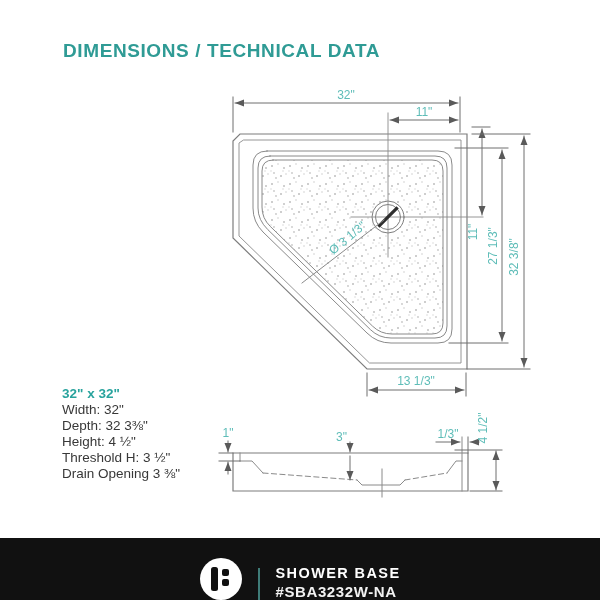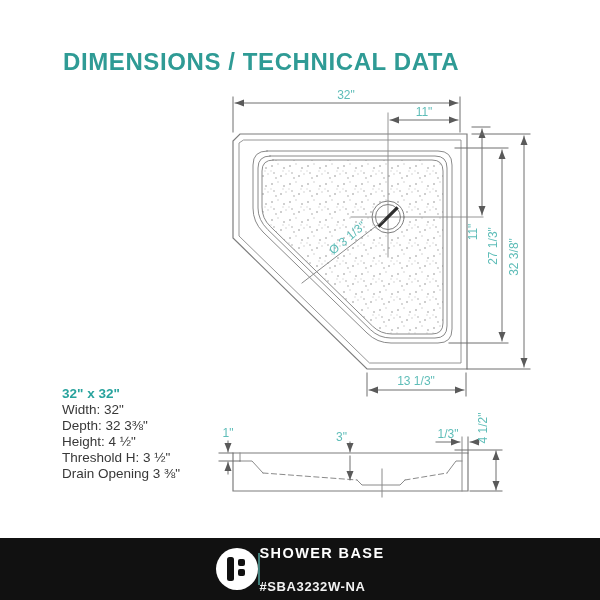--- a/index.html
+++ b/index.html
@@ -1,33 +1,33 @@
 <!DOCTYPE html>
 <html><head>
 <meta charset="utf-8">
 <style>
   html,body{margin:0;padding:0;background:#ffffff;}
   .page{position:relative;width:600px;height:600px;background:#ffffff;overflow:hidden;
         font-family:"Liberation Sans",sans-serif;}
-  .title{position:absolute;left:63px;top:40px;font-size:24px;font-weight:700;
-         letter-spacing:0.6px;color:#2f9b95;margin-top:8px;}
+  .title{position:absolute;left:63px;top:40px;font-size:19px;font-weight:700;
+         letter-spacing:0.6px;color:#2f9b95;}
   .drawing{position:absolute;left:0;top:0;width:600px;height:600px;}
   .specs{position:absolute;left:62px;top:386px;font-size:13.5px;line-height:16px;color:#383838;}
   .specs .hd{color:#28a39d;font-weight:700;}
   .specs div{white-space:nowrap;}
   .footer{position:absolute;left:0;bottom:0;width:600px;height:62px;background:#111111;
-          display:flex;align-items:center;justify-content:center;}
+          display:flex;align-items:flex-end;justify-content:center;gap:16px;}
   .logo{width:42px;height:42px;border-radius:50%;background:#ffffff;position:relative;flex:0 0 auto;}
   .logo .bar{position:absolute;left:11px;top:9px;width:7px;height:24px;background:#111;border-radius:2.5px;}
   .logo .dot1{position:absolute;left:22px;top:11px;width:7px;height:7px;background:#111;border-radius:2px;}
   .logo .dot2{position:absolute;left:22px;top:21px;width:7px;height:7px;background:#111;border-radius:2px;}
   .divider{width:2px;height:32px;background:#3f7c78;flex:0 0 auto;}
   .ftext{display:flex;flex-direction:column;justify-content:center;}
   .fname{color:#ffffff;font-size:14.5px;font-weight:700;letter-spacing:1.4px;}
-  .fsku{color:#f2f2f2;font-size:13px;font-weight:700;letter-spacing:0.6px;margin-top:18px;}
+  .fsku{color:#f2f2f2;font-size:15px;font-weight:700;letter-spacing:0.6px;margin-top:2px;}
   svg text{font-family:"Liberation Sans",sans-serif;}
   .dimlab{fill:#5ebdb8;font-size:12px;}
 </style>
 </head>
 <body>
 
 <div class="page">
 
   <div class="title">DIMENSIONS / TECHNICAL DATA</div>
 

